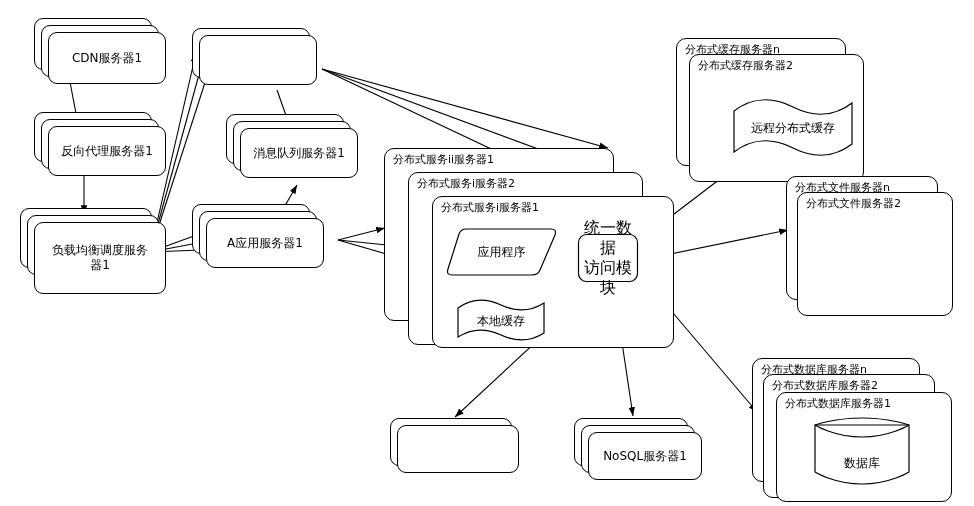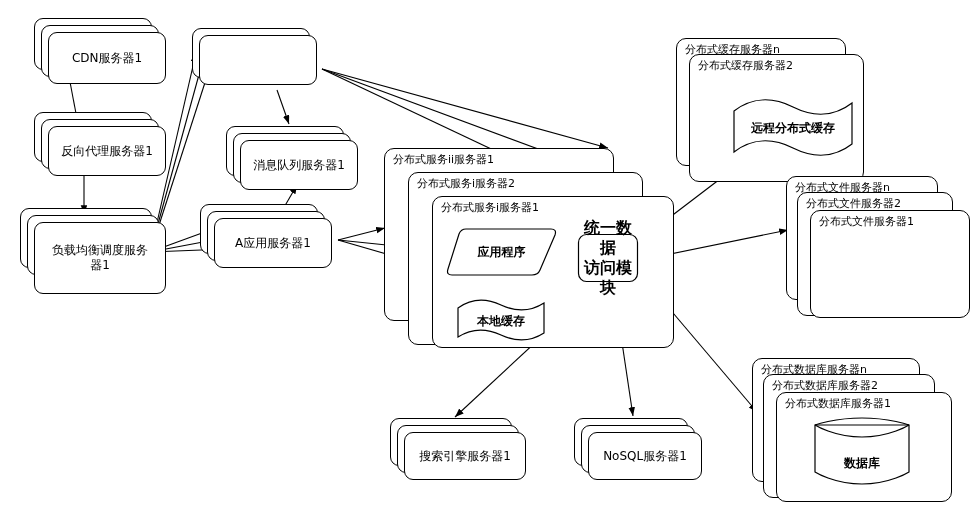--- a/index.html
+++ b/index.html
@@ -85,21 +85,20 @@
     width: 100%;
     height: 100%;
     display: flex;
     align-items: center;
     justify-content: center;
     text-align: center;
     line-height: 1.25;
     color: #000000;
     pointer-events: none;
     white-space: pre-line;
-    font-weight: bold;
   }
   .svg-shape {
     position: absolute;
     left: 0;
     top: 0;
     overflow: visible;
   }
   .f11 { font-size: 16px; }
   .f12 { font-size: 12px; }
 </style>
@@ -181,42 +180,39 @@
         <span class="label">负载均衡调度服务
 器1</span>
       </div>
     </div>
 
     <div class="stack" style="left:192px; top:28px; width:132px; height:64px;">
       <div class="sheet" style="left:0px; top:0px; width:118px; height:50px;"></div>
       <div class="sheet" style="left:7px; top:7px; width:118px; height:50px;"></div>
     </div>
 
-    <div class="stack" style="left:226px; top:126px; width:132px; height:64px;padding-left:12px;">
+    <div class="stack" style="left:226px; top:114px; width:132px; height:64px;padding-left:12px;">
       <div class="sheet" style="left:0px; top:0px; width:118px; height:50px;"></div>
       <div class="sheet" style="left:7px; top:7px; width:118px; height:50px;"></div>
       <div class="sheet front f12" style="left:14px; top:14px; width:118px; height:50px;">
         <span class="label">消息队列服务器1</span>
       </div>
     </div>
 
-    <div class="stack" style="left:200px; top:204px; width:132px; height:64px;text-decoration:underline;">
+    <div class="stack" style="left:192px; top:204px; width:132px; height:64px;text-decoration:underline;">
       <div class="sheet" style="left:0px; top:0px; width:118px; height:50px;"></div>
       <div class="sheet" style="left:7px; top:7px; width:118px; height:50px;"></div>
       <div class="sheet front f12" style="left:14px; top:14px; width:118px; height:50px;">
         <span class="label">A应用服务器1</span>
       </div>
     </div>
 
     <div class="stack" style="left:390px; top:418px; width:136px; height:62px;">
       <div class="sheet" style="left:0px; top:0px; width:122px; height:48px;"></div>
       <div class="sheet" style="left:7px; top:7px; width:122px; height:48px;"></div>
-      <div class="sheet front f12" style="left:14px; top:14px; width:122px; height:48px;">
-        <span class="label">搜索引擎服务器1</span>
-      </div>
     </div>
 
     <div class="stack" style="left:574px; top:418px; width:128px; height:62px;">
       <div class="sheet" style="left:0px; top:0px; width:114px; height:48px;"></div>
       <div class="sheet" style="left:7px; top:7px; width:114px; height:48px;"></div>
       <div class="sheet front f12" style="left:14px; top:14px; width:114px; height:48px;">
         <span class="label">NoSQL服务器1</span>
       </div>
     </div>
 
@@ -273,23 +269,20 @@
       </div>
     </div>
 
     <div class="panel-stack" style="left:786px; top:176px; width:188px; height:146px;">
       <div class="panel" style="left:0px; top:0px; width:152px; height:124px;">
         <div class="panel-title">分布式文件服务器n</div>
       </div>
       <div class="panel" style="left:11px; top:16px; width:156px; height:124px;">
         <div class="panel-title">分布式文件服务器2</div>
       </div>
-      <div class="panel" style="left:24px; top:34px; width:160px; height:108px;">
-        <div class="panel-title">分布式文件服务器1</div>
-      </div>
 
     </div>
 
     <div class="panel-stack" style="left:752px; top:358px; width:204px; height:146px;">
       <div class="panel" style="left:0px; top:0px; width:168px; height:124px;">
         <div class="panel-title">分布式数据库服务器n</div>
       </div>
       <div class="panel" style="left:11px; top:16px; width:172px; height:124px;">
         <div class="panel-title">分布式数据库服务器2</div>
       </div>

